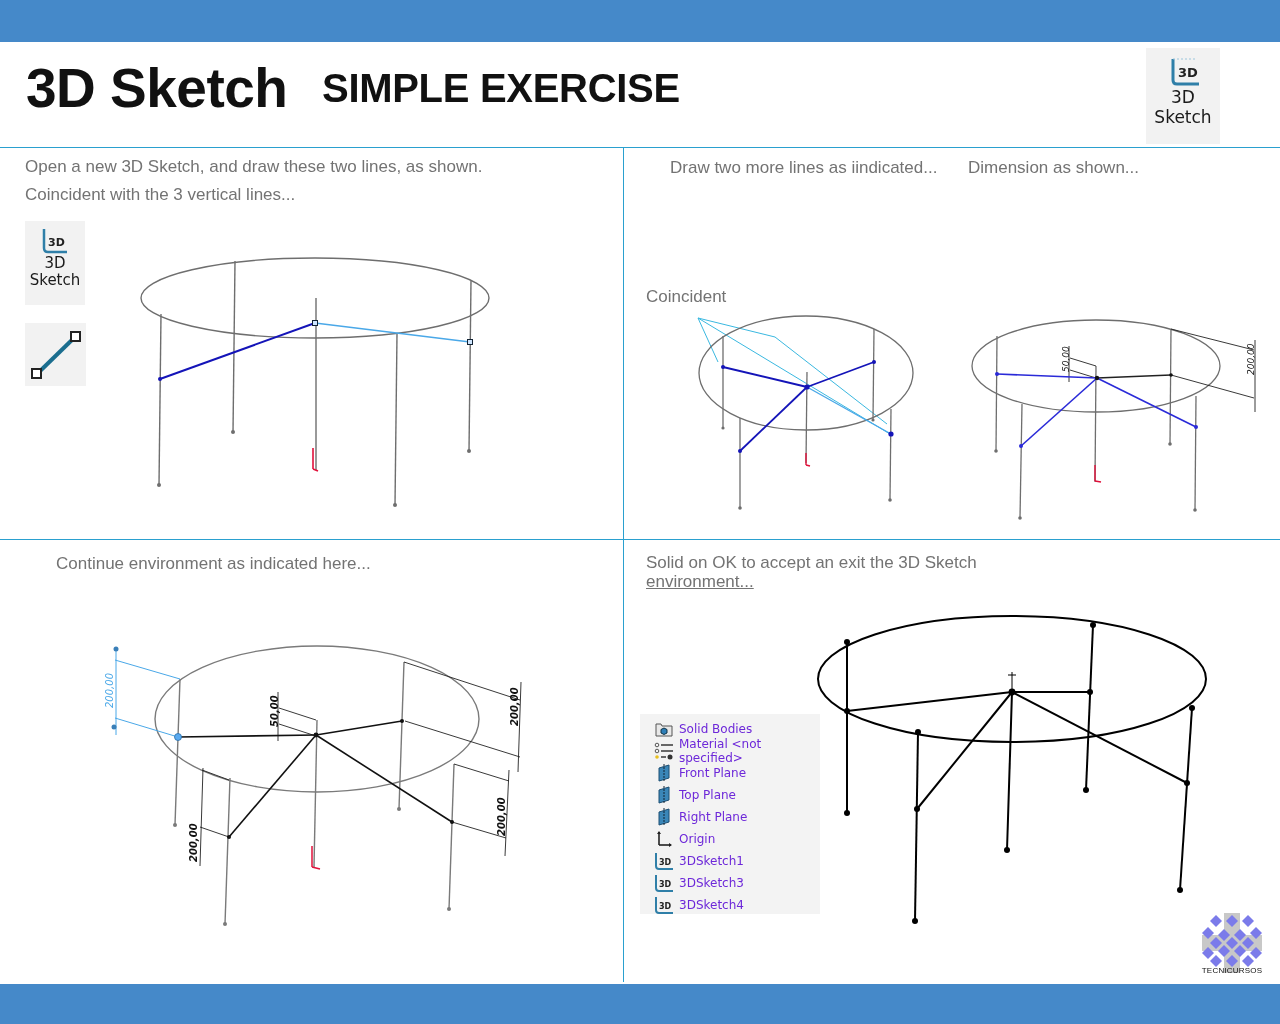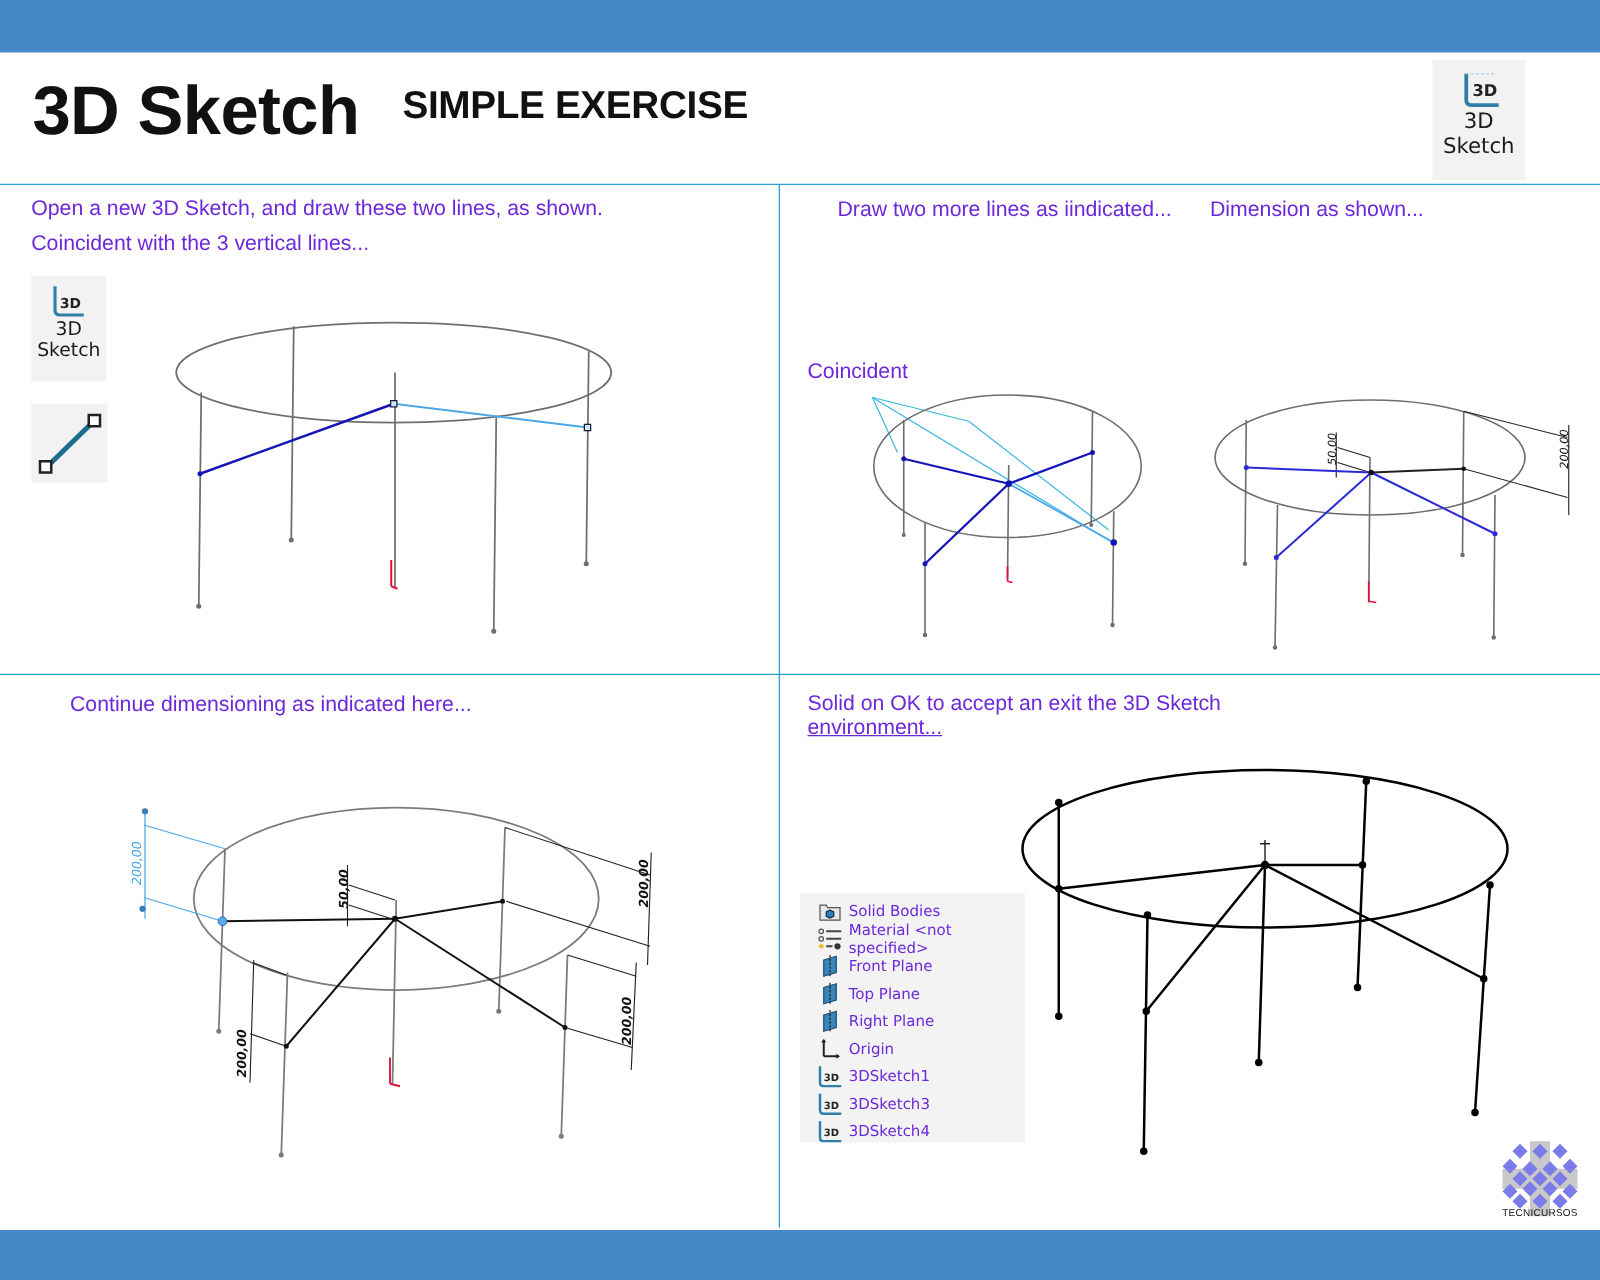--- a/index.html
+++ b/index.html
@@ -3,30 +3,30 @@
 <meta charset="utf-8">
 <style>
   * { box-sizing: border-box; margin: 0; padding: 0; }
   html, body { width: 1280px; height: 1024px; overflow: hidden; background: #ffffff; }
   body { position: relative; font-family: "Liberation Sans", "DejaVu Sans", sans-serif; color: #111; }
 
   .top-bar { position: absolute; left: 0; top: 0; width: 1280px; height: 42px; background: #4589c9; }
   .bottom-bar { position: absolute; left: 0; top: 984px; width: 1280px; height: 40px; background: #4589c9; }
 
   .title { position: absolute; left: 26px; top: 56px; font-size: 55px; font-weight: bold; letter-spacing: -0.5px; }
-  .subtitle { position: absolute; left: 322px; top: 66px; font-size: 31px; font-weight: bold; letter-spacing: -0.3px; }
+  .subtitle { position: absolute; left: 322px; top: 66px; font-size: 40px; font-weight: bold; letter-spacing: -0.3px; }
 
   .cmd-icon { position: absolute; background: #f2f2f2; display: flex; flex-direction: column; align-items: center; }
   .cmd-icon .glyph { width: 30px; height: 28px; position: relative; }
   .cmd-icon .lbl { font-family: "DejaVu Sans", sans-serif; text-align: center; line-height: 1.15; color: #1a1a1a; }
 
   .hline { position: absolute; height: 1px; background: #2aa0cf; }
   .vline { position: absolute; width: 1px; background: #2aa0cf; }
 
-  .txt { position: absolute; font-size: 17px; color: #6d28d9; white-space: nowrap; }
+  .txt { position: absolute; font-size: 17px; color: #737373; white-space: nowrap; }
 
   .tree { position: absolute; left: 640px; top: 714px; width: 180px; height: 200px; background: #f3f3f3; padding-top: 4px; }
   .tree-row { height: 22px; display: flex; align-items: center; padding-left: 14px; font-family: "DejaVu Sans", sans-serif; font-size: 12px; color: #6d28d9; }
   .tree-row .ic { width: 20px; height: 18px; margin-right: 5px; display: inline-flex; align-items: center; justify-content: center; }
   .tree-row .ic svg { display: block; }
 
   svg.diagram { position: absolute; overflow: visible; }
 
   .logo { position: absolute; left: 1200px; top: 906px; width: 64px; height: 74px; }
   .logo-text { position: absolute; left: 1196px; top: 966px; width: 72px; font-size: 8px; font-weight: normal; text-align: center; letter-spacing: 0.2px; }
@@ -186,21 +186,21 @@
   <circle cx="1097" cy="378" r="2.2" fill="#111"></circle>
   <circle cx="1171" cy="375" r="1.8" fill="#111"></circle>
   <text x="0" y="0" transform="translate(1069,372) rotate(-90)" font-family="DejaVu Sans" font-style="italic" font-size="9" fill="#111">50,00</text>
   <text x="0" y="0" transform="translate(1254,375) rotate(-90)" font-family="DejaVu Sans" font-style="italic" font-size="9" fill="#111">200,00</text>
   <g stroke="#e0103a" stroke-width="1.4">
     <line x1="1095" y1="465" x2="1095" y2="481"></line>
     <line x1="1095" y1="481" x2="1101" y2="482"></line>
   </g>
 </svg>
 
-<div class="txt" style="left:56px; top:554px;">Continue dimensioning as indicated here...</div>
+<div class="txt" style="left:56px; top:554px;">Continue environment as indicated here...</div>
 
 <svg class="diagram" style="left:0; top:0;" width="620" height="980">
   <g stroke="#7a7a7a" stroke-width="1.4" fill="none">
     <ellipse cx="317" cy="719" rx="162" ry="73"></ellipse>
     <line x1="180" y1="679" x2="175" y2="825"></line>
     <line x1="230" y1="778" x2="225" y2="924"></line>
     <line x1="317" y1="720" x2="314" y2="867"></line>
     <line x1="404" y1="662" x2="399" y2="809"></line>
     <line x1="454" y1="764" x2="449" y2="909"></line>
   </g>

